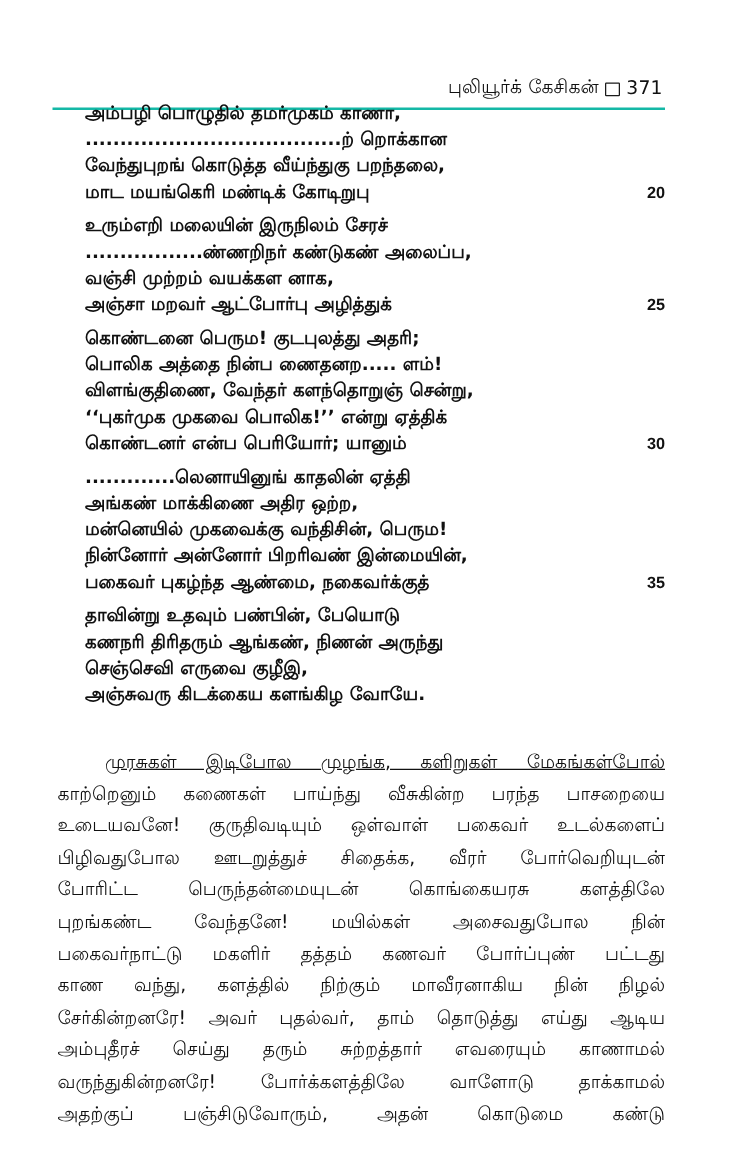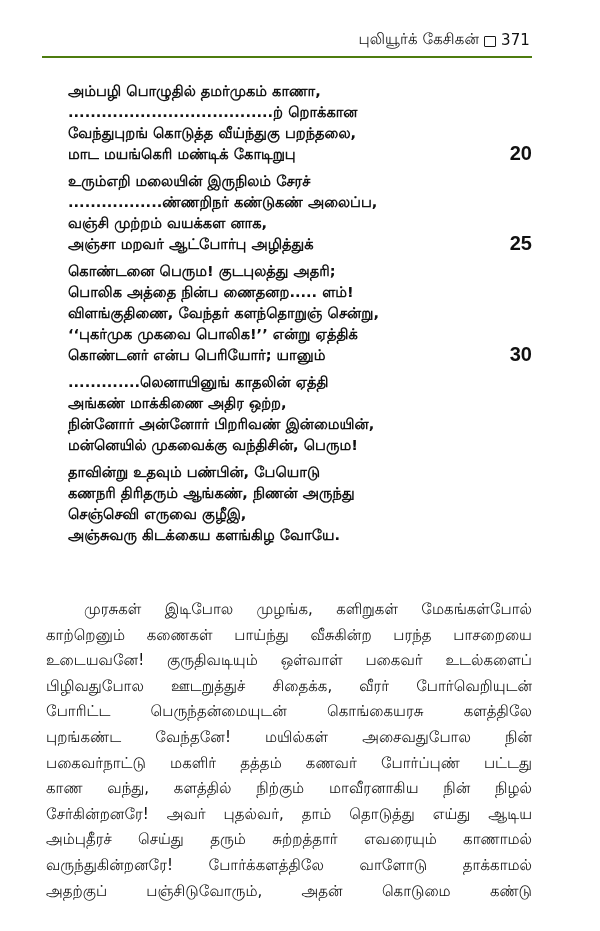--- a/index.html
+++ b/index.html
@@ -2,53 +2,53 @@
 <html><head>
   <meta charset="utf-8">
   <style>
     html, body { margin: 0; padding: 0; background: #ffffff; }
     body {
       width: 600px; height: 931px; position: relative; overflow: hidden;
       font-family: "DejaVu Sans", "Liberation Sans", sans-serif;
       color: #111111;
     }
     .page-header {
-      position: absolute; left: 42px; top: 20px; width: 490px; height: 36px;
-      border-bottom: 2px solid #4d7c0f;
+      position: absolute; left: 42px; top: 50px; width: 490px; height: 36px;
+      border-bottom: 2px solid #14b8a6;
     }
     .header-text {
       position: absolute; right: 2px; top: 10px;
       font-size: 15px; letter-spacing: 0.1px;
       display: flex; align-items: center; gap: 5px;
     }
     .header-box {
       display: inline-block; width: 10px; height: 9px;
       border: 1.5px solid #1a1a1a; border-radius: 1px; margin-top: 2px;
     }
     .verse {
       position: absolute; left: 68px; top: 80px; width: 464px;
     }
     .stanza { margin-bottom: 6px; font-weight: bold; }
     .vline {
       position: relative; height: 21px; line-height: 21px;
       font-size: 14.6px; white-space: nowrap;
     }
     .vnum {
-      position: absolute; right: 0; top: 0; font-size: 20px;
+      position: absolute; right: 0; top: 0; font-size: 13px;
       font-family: "Liberation Sans", sans-serif;
     }
     .prose {
       position: absolute; left: 46px; top: 597px; width: 486px;
       font-size: 15px; line-height: 25.6px; text-align: justify;
     }
     .pline {
       height: 25.6px; white-space: nowrap; text-align: justify;
       text-align-last: justify;
     }
-    .pline.first { padding-left: 38px; }
+    .pline.first { padding-left: 38px; text-decoration: underline; }
     .pline.last { text-align-last: justify; }
   </style>
 </head>
 <body>
 
 <div class="page-header">
   <div class="header-text">
     <span>புலியூர்க் கேசிகன்</span>
     <span class="header-box"></span>
     <span>371</span>
@@ -71,22 +71,23 @@
   <div class="stanza">
     <div class="vline"><span>கொண்டனை பெரும! குடபுலத்து அதரி;</span><span class="vnum"></span></div>
     <div class="vline"><span>பொலிக அத்தை நின்ப ணைதனற..... ளம்!</span><span class="vnum"></span></div>
     <div class="vline"><span>விளங்குதிணை, வேந்தர் களந்தொறுஞ் சென்று,</span><span class="vnum"></span></div>
     <div class="vline"><span>‘‘புகர்முக முகவை பொலிக!’’ என்று ஏத்திக்</span><span class="vnum"></span></div>
     <div class="vline"><span>கொண்டனர் என்ப பெரியோர்;  யானும்</span><span class="vnum">30</span></div>
   </div>
   <div class="stanza">
     <div class="vline"><span>.............லெனாயினுங் காதலின் ஏத்தி</span><span class="vnum"></span></div>
     <div class="vline"><span>அங்கண் மாக்கிணை அதிர ஒற்ற,</span><span class="vnum"></span></div>
+    <div class="vline"><span>மன்னெயில் முகவைக்கு வந்திசின், பெரும!</span><span class="vnum"></span></div>
     <div class="vline"><span>நின்னோர் அன்னோர் பிறரிவண் இன்மையின்,</span><span class="vnum"></span></div>
-    <div class="vline"><span>மன்னெயில் முகவைக்கு வந்திசின், பெரும!</span><span class="vnum"></span></div>
+    <div class="vline"><span>பகைவர் புகழ்ந்த ஆண்மை, நகைவர்க்குத்</span><span class="vnum">35</span></div>
   </div>
   <div class="stanza">
     <div class="vline"><span>தாவின்று உதவும் பண்பின், பேயொடு</span><span class="vnum"></span></div>
     <div class="vline"><span>கணநரி திரிதரும் ஆங்கண், நிணன் அருந்து</span><span class="vnum"></span></div>
     <div class="vline"><span>செஞ்செவி எருவை குழீஇ,</span><span class="vnum"></span></div>
     <div class="vline"><span>அஞ்சுவரு  கிடக்கைய களங்கிழ வோயே.</span><span class="vnum"></span></div>
   </div>
 </div>
 
 <div class="prose">

